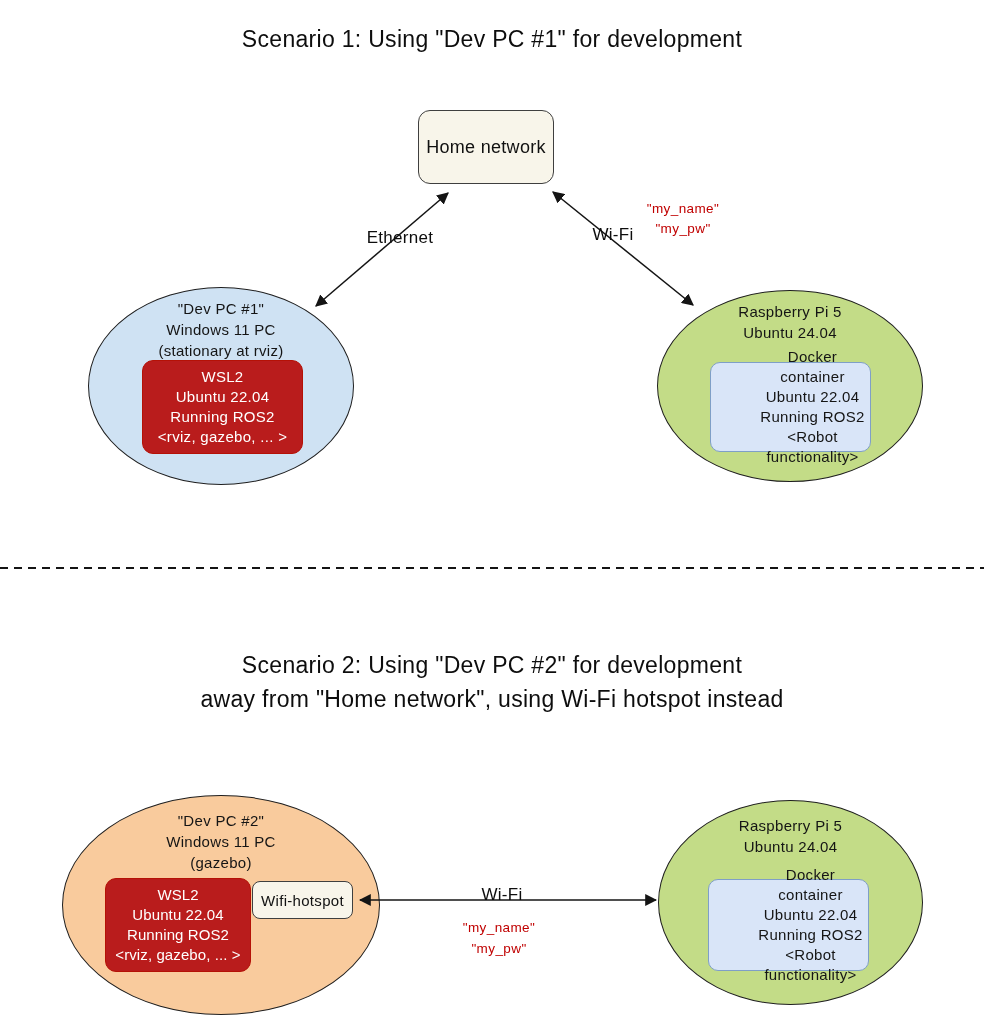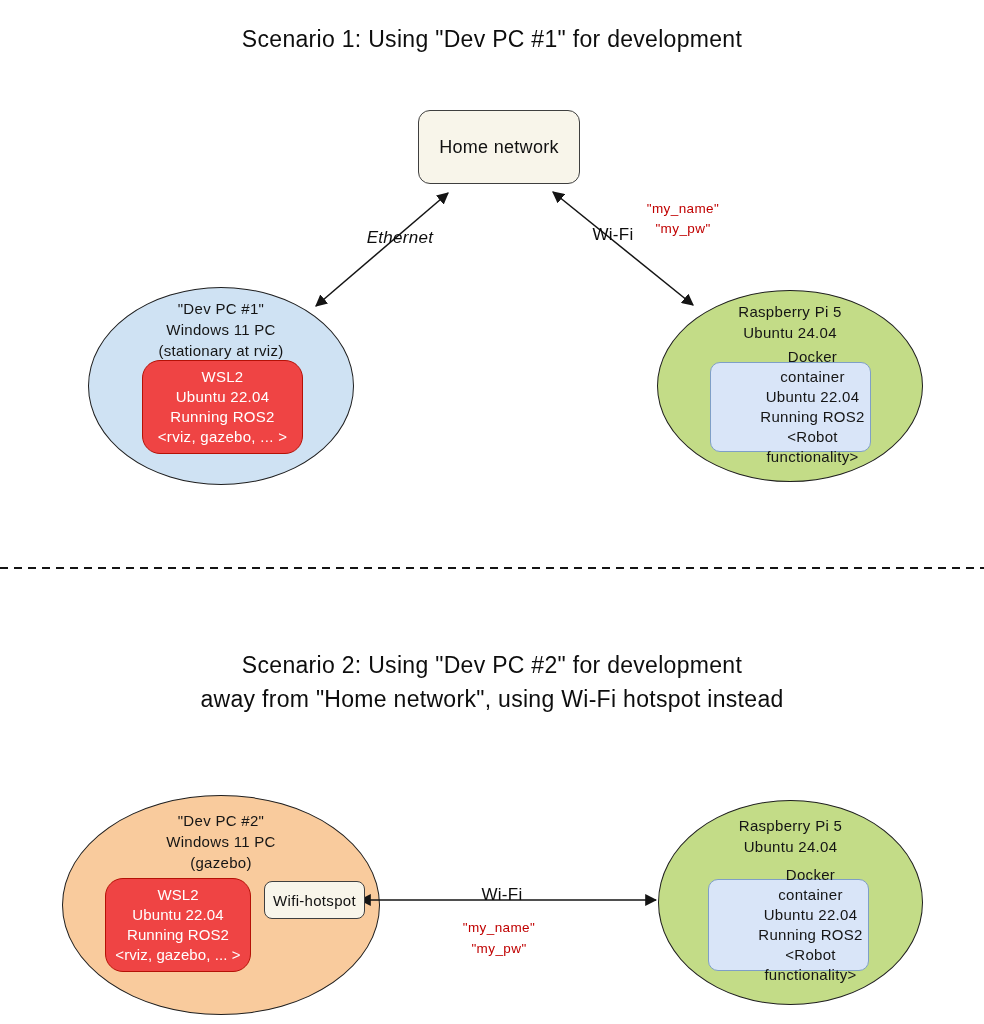--- a/index.html
+++ b/index.html
@@ -29,39 +29,39 @@
   #ellipse-devpc1 .stack{top:10px;}
   #ellipse-rpi1 .stack{top:10px;}
   #ellipse-devpc2 .stack{top:14px;}
   #ellipse-rpi2 .stack{top:14px;}
   .node-box{
     position:absolute;box-sizing:border-box;display:flex;flex-direction:column;
     align-items:center;justify-content:center;text-align:center;
     font-size:15px;line-height:20px;
   }
   .red-box{
-    background:#ef4444;border:1px solid #b51106;border-radius:18px;color:#ffffff;
+    background:#b91c1c;border:1px solid #b51106;border-radius:11px;color:#ffffff;
   }
   #wsl2-s1{left:142px;top:360px;width:161px;height:94px;}
   #wsl2-s2{left:105px;top:878px;width:146px;height:94px;letter-spacing:0.1px;}
   .blue-box{
     background:#d9e5f8;border:1.6px solid #7f9fc7;border-radius:10px;color:#151515;padding-left:44px;
   }
   #docker-s1{left:710px;top:362px;width:161px;height:90px;}
   #docker-s2{left:708px;top:879px;width:161px;height:92px;}
   .cream-box{
     background:#f8f5ea;border:1.6px solid #3f3f3f;border-radius:12px;
     display:flex;align-items:center;justify-content:center;position:absolute;box-sizing:border-box;
   }
-  #home-box{left:418px;top:110px;width:162px;height:74px;font-size:18px;}
-  #hotspot-box{left:264px;top:881px;width:101px;height:38px;font-size:15px;border-radius:8px;z-index:4;}
+  #home-box{left:418px;top:110px;width:136px;height:74px;font-size:18px;}
+  #hotspot-box{left:252px;top:881px;width:101px;height:38px;font-size:15px;border-radius:8px;z-index:4;}
   .edge-label{
     position:absolute;text-align:center;font-size:17px;color:#0d0d0d;z-index:5;
   }
-  #label-ethernet{left:340px;top:228px;width:120px;font-style:italic;}
+  #label-ethernet{left:340px;top:228px;width:120px;}
   #label-wifi-1{left:575px;top:225px;width:76px;}
   #label-wifi-2{left:462px;top:885px;width:80px;}
   .creds{
     position:absolute;text-align:center;font-size:13.5px;line-height:20px;
     color:#c00000;z-index:5;letter-spacing:0.4px;
   }
   #creds-1{left:620px;top:199px;width:126px;}
   #creds-2{left:436px;top:917px;width:126px;line-height:21px;}
   #wires{position:absolute;left:0;top:0;z-index:3;}
 </style>

